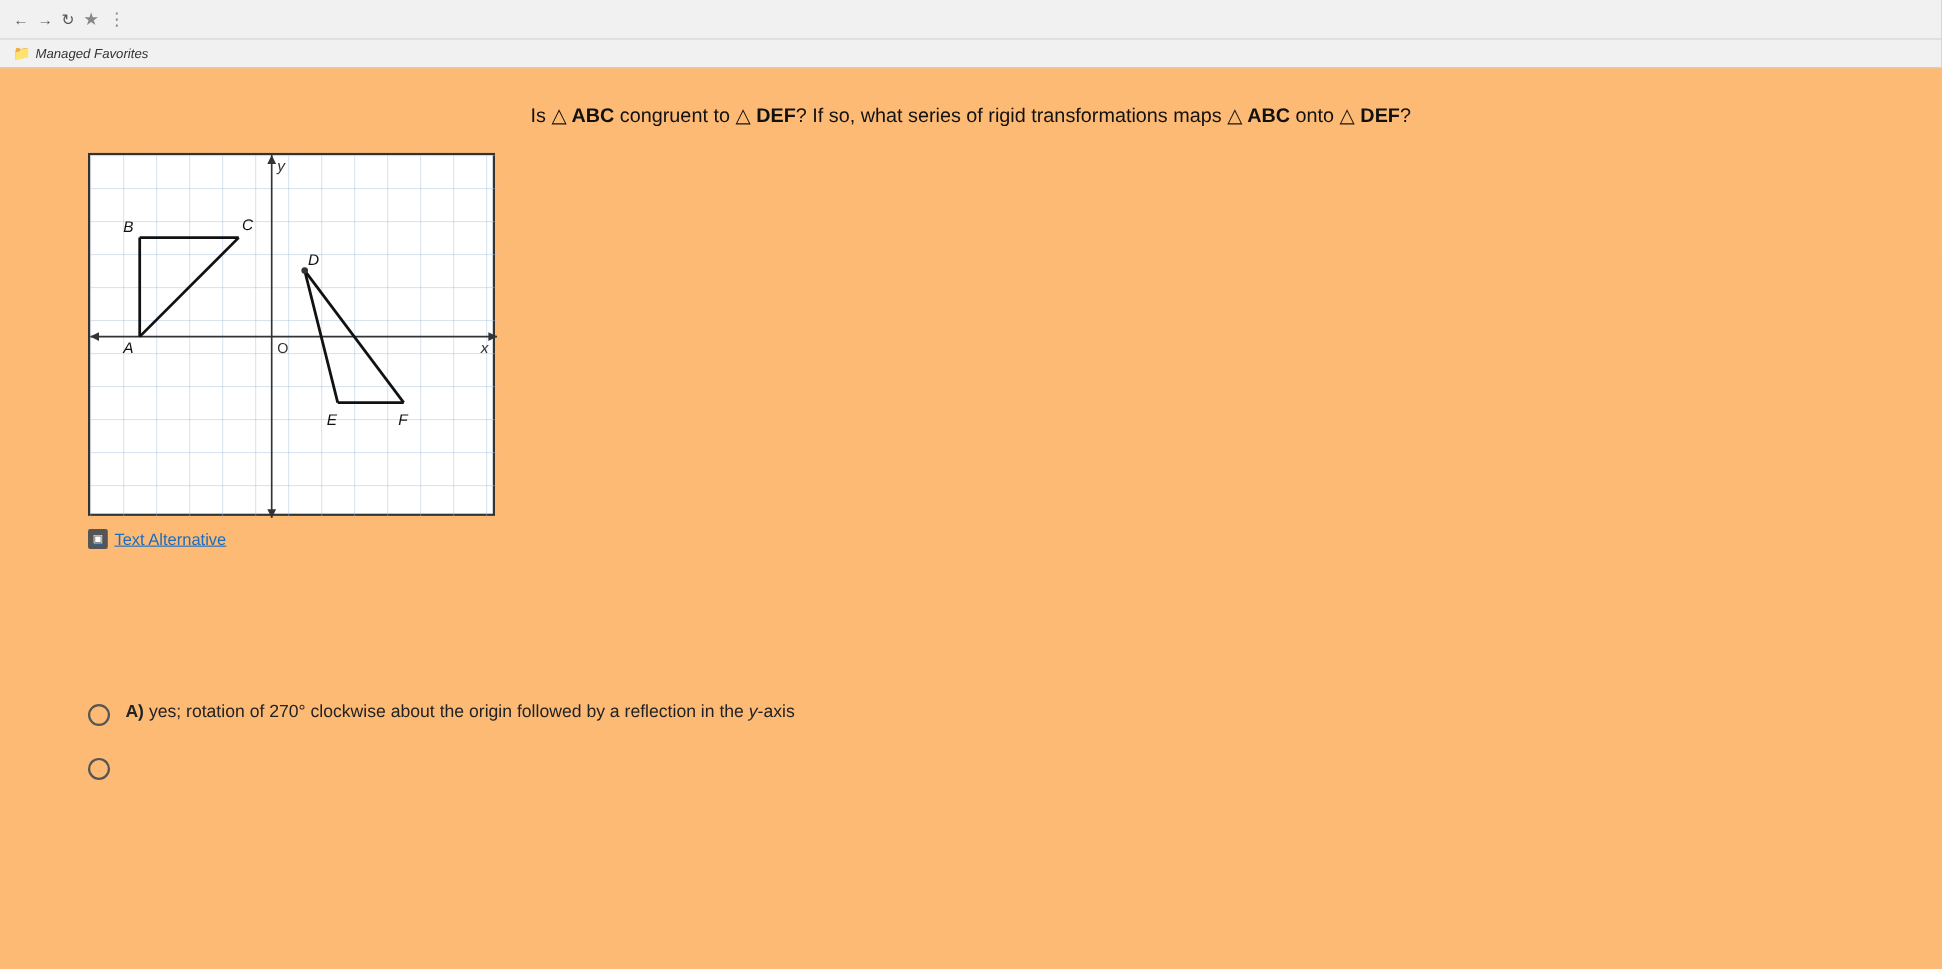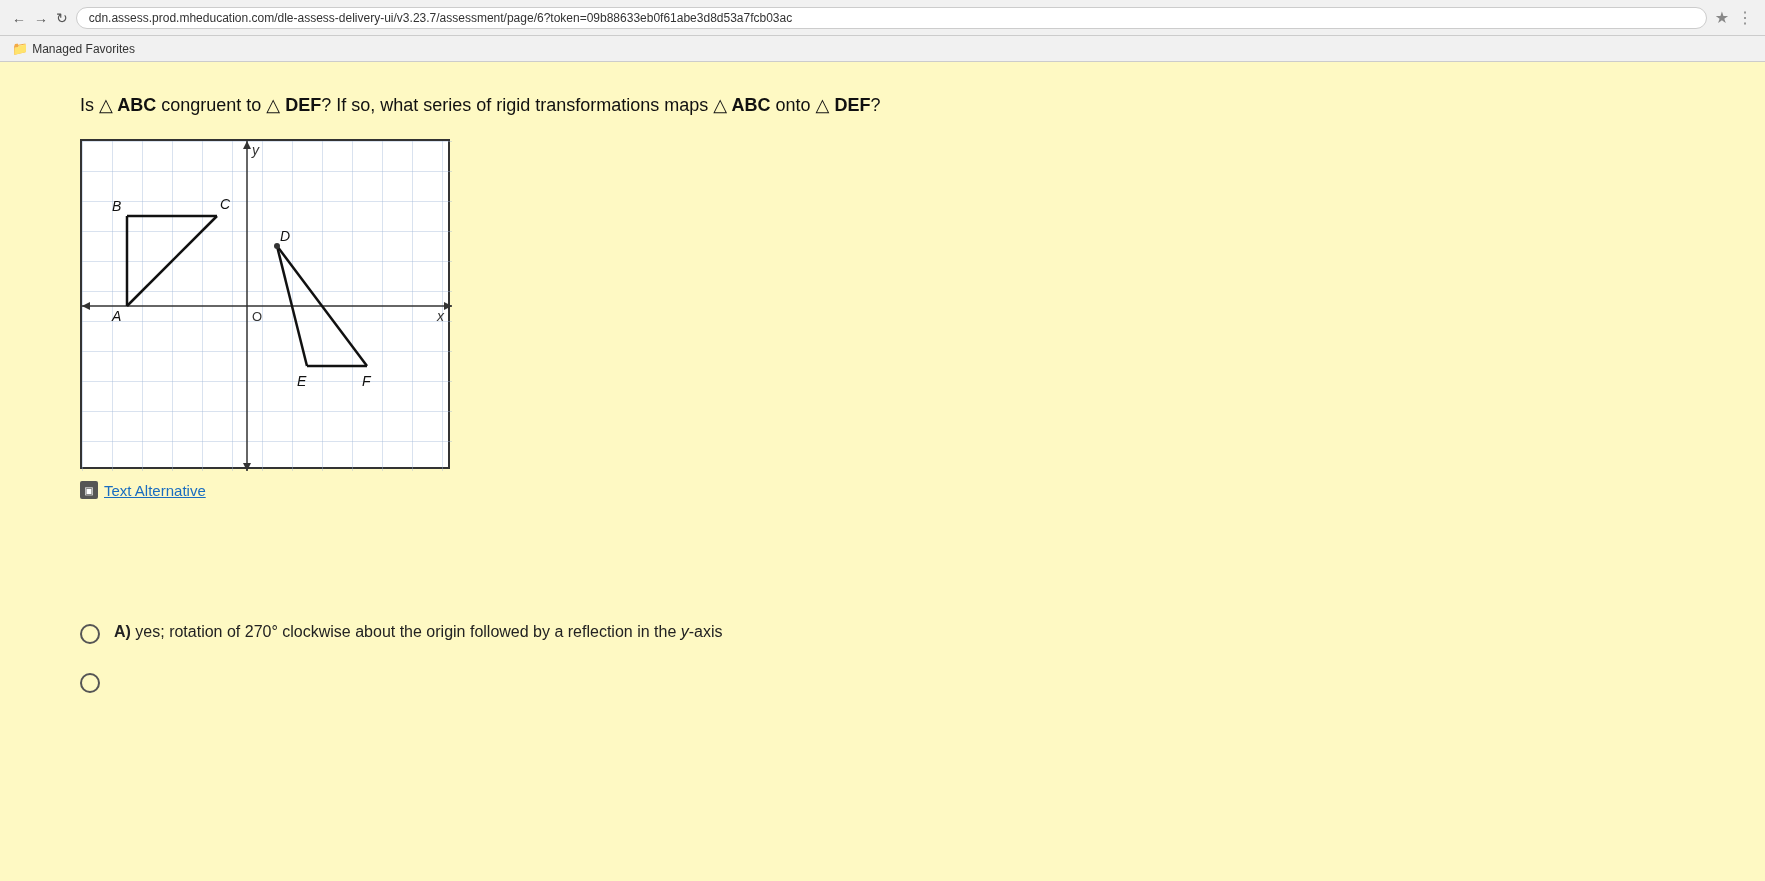--- a/index.html
+++ b/index.html
@@ -41,23 +41,24 @@
       border-bottom: 1px solid #ccc;
       padding: 3px 12px;
       font-size: 12px;
       color: #333;
       height: 26px;
       display: flex;
       align-items: center;
       gap: 4px;
     }
     .main-content {
-      background: #fef9c3;
+      background: #fdba74;
       min-height: 820px;
       padding: 30px 80px;
+      text-align: center;
     }
     .question-text {
       font-size: 18px;
       color: #111;
       margin-bottom: 20px;
       line-height: 1.5;
     }
     .graph-container {
       background: white;
       border: 2px solid #333;
@@ -84,21 +85,21 @@
       display: flex;
       align-items: center;
       justify-content: center;
       color: white;
       font-size: 10px;
     }
     .answer-options {
       display: flex;
       flex-direction: column;
       gap: 28px;
-      margin-top: 4px;
+      margin-top: 20px;
     }
     .answer-option {
       display: flex;
       align-items: flex-start;
       gap: 14px;
       font-size: 16px;
       color: #222;
       cursor: pointer;
     }
     .radio-circle {
@@ -114,30 +115,29 @@
       height: 80px;
     }
   </style>
 </head>
 <body>
 
 <div class="browser-bar">
   <span style="font-size:14px; color:#555; cursor:pointer;">←</span>
   <span style="font-size:14px; color:#555; cursor:pointer;">→</span>
   <span style="font-size:14px; color:#555; cursor:pointer;">↻</span>
-  <div class="browser-url">cdn.assess.prod.mheducation.com/dle-assess-delivery-ui/v3.23.7/assessment/page/6?token=09b88633eb0f61abe3d8d53a7fcb03ac</div>
   <div class="browser-icons">
     <span style="font-size:16px; color:#888; cursor:pointer;">★</span>
     <span style="font-size:16px; color:#888; cursor:pointer;">⋮</span>
   </div>
 </div>
 
 <div class="favorites-bar">
   <span style="font-size:13px;">📁</span>
-  <span style="cursor:pointer;">Managed Favorites</span>
+  <span style="cursor:pointer;font-style:italic;">Managed Favorites</span>
 </div>
 
 <div class="main-content">
 
   <div class="question-text">
     <span>Is </span><span>△</span><strong> ABC</strong><span> congruent to </span><span>△</span><strong> DEF</strong><span>? If so, what series of rigid transformations maps </span><span>△</span><strong> ABC</strong><span> onto </span><span>△</span><strong> DEF</strong><span>?</span>
   </div>
 
   <div class="graph-container">
     <svg width="370" height="330">

